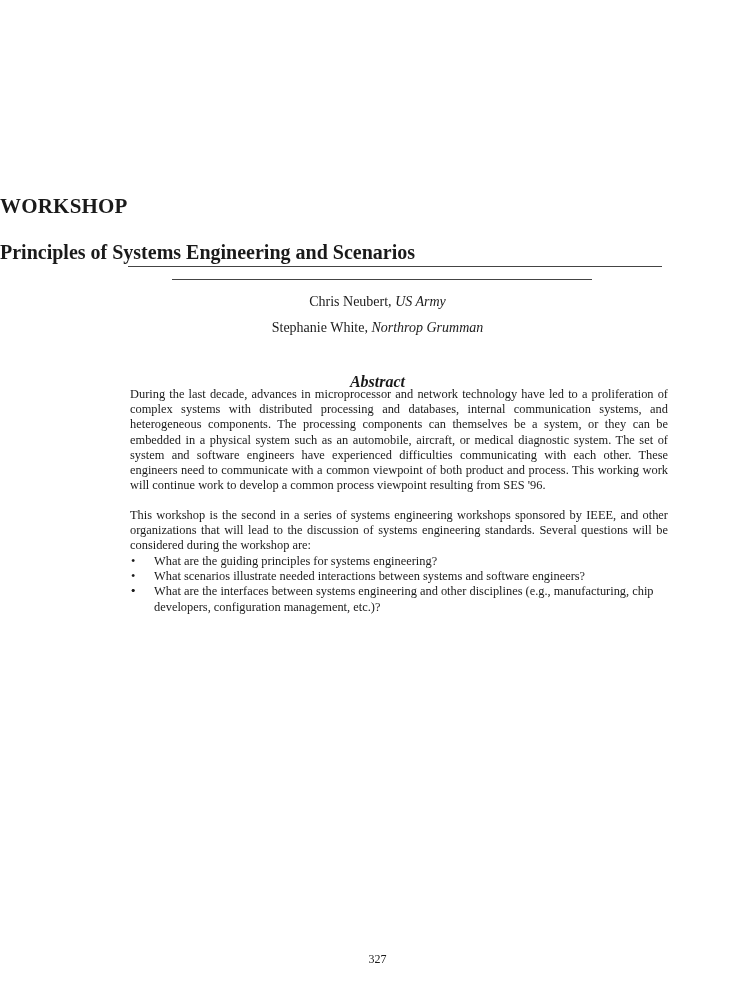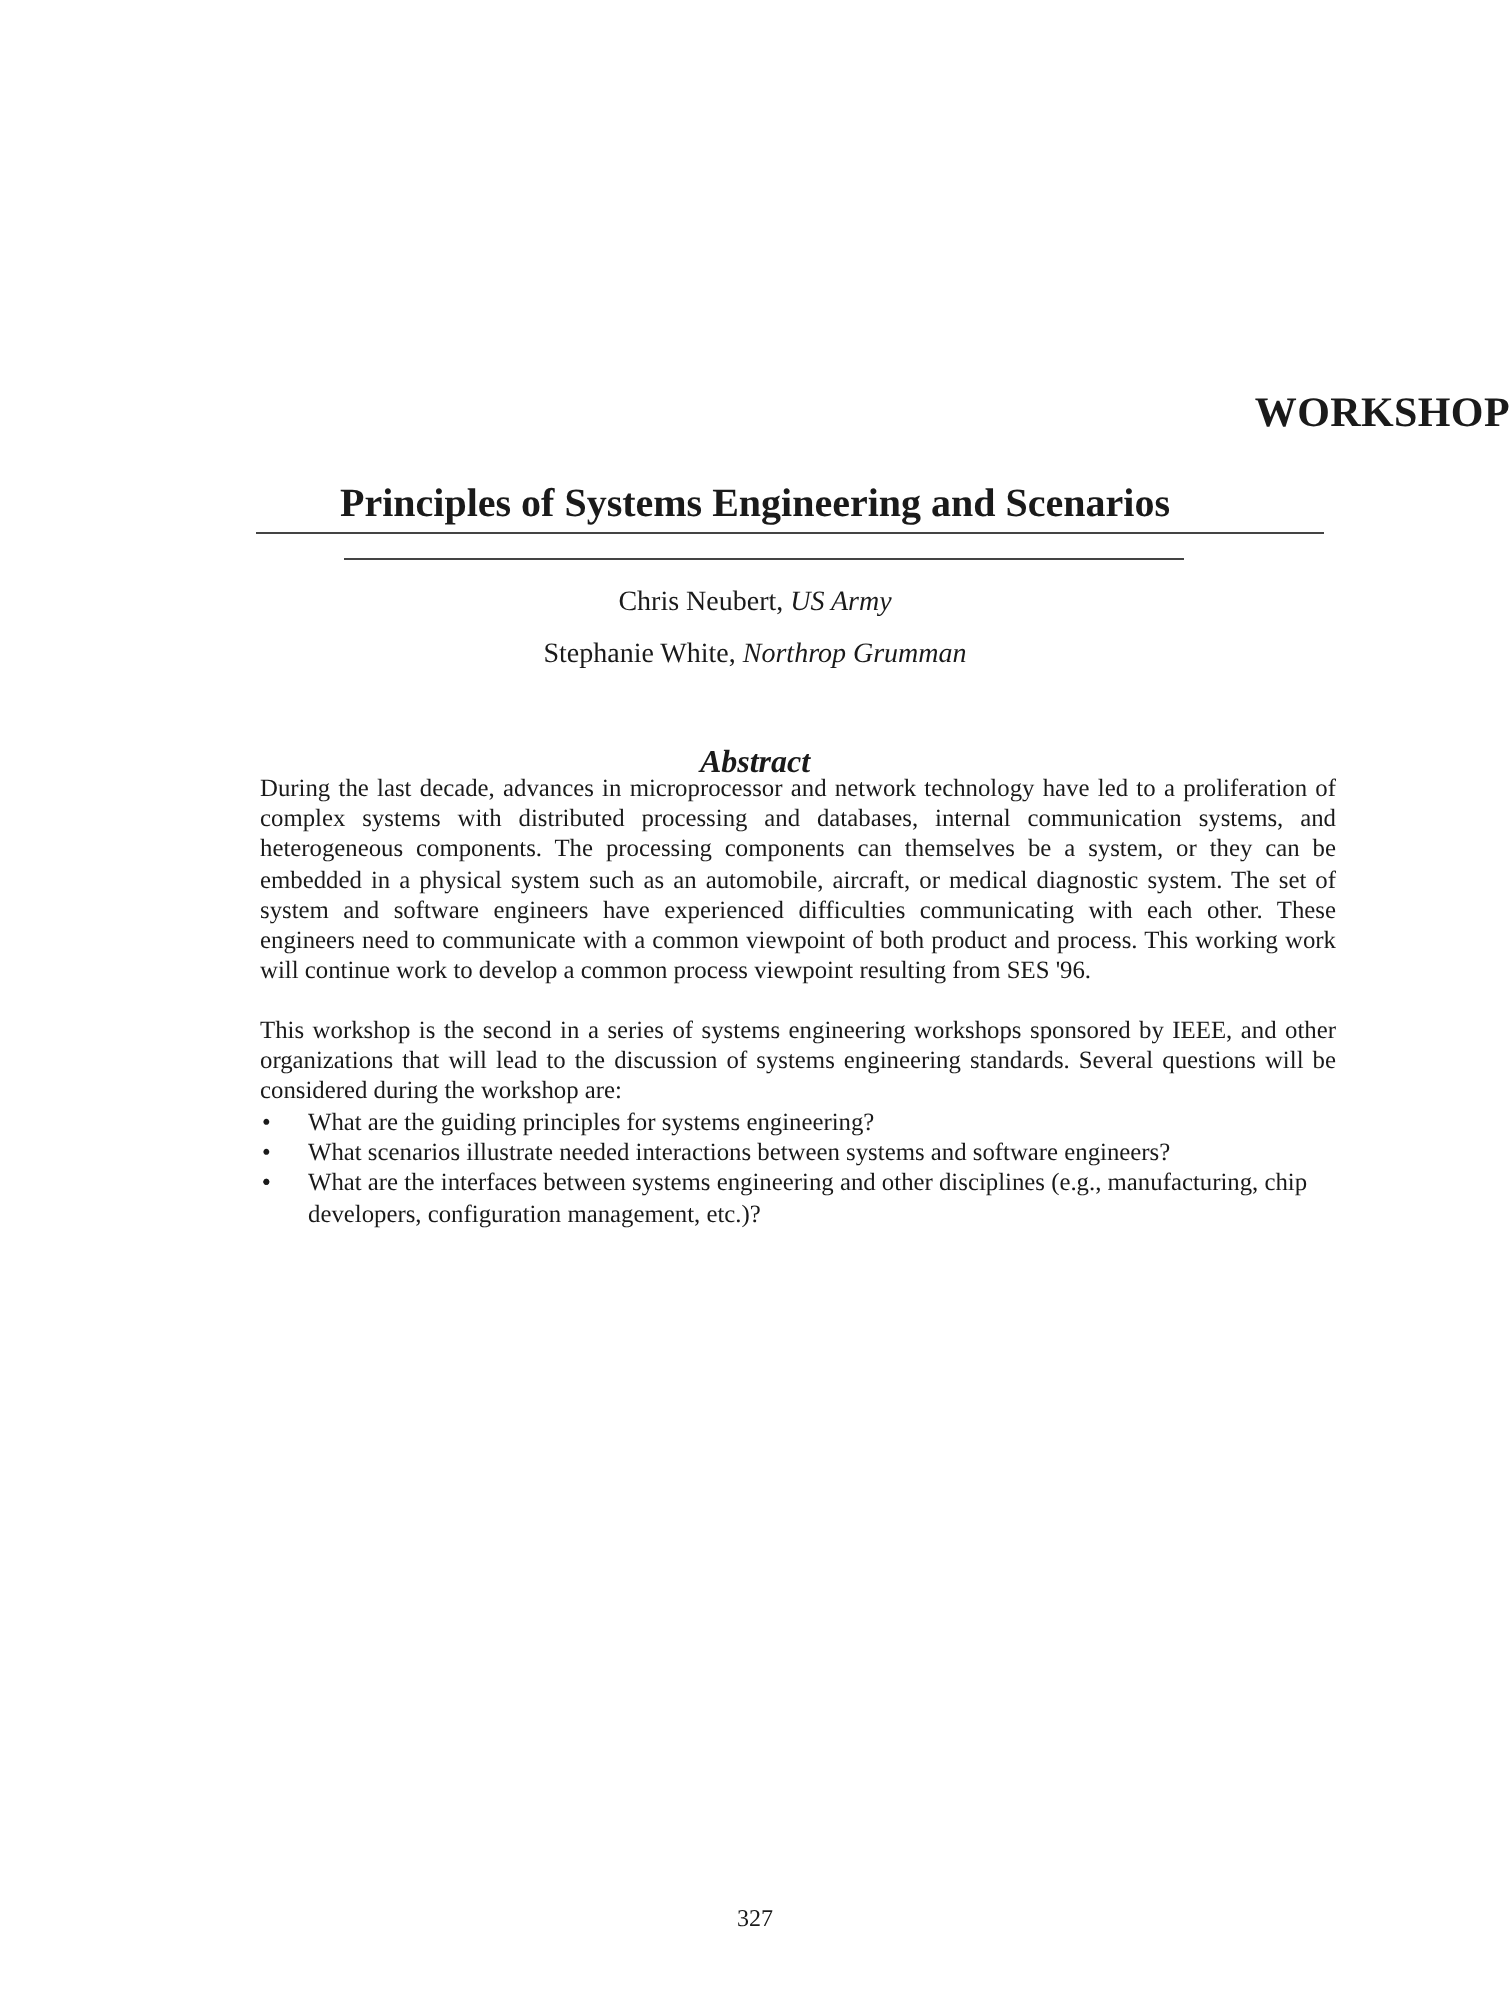--- a/index.html
+++ b/index.html
@@ -1,20 +1,20 @@
 <!DOCTYPE html>
 <html><head>
 <meta charset="utf-8">
 <style>
   html, body { margin:0; padding:0; background:#ffffff; }
   body { width:755px; height:1000px; position:relative; overflow:hidden;
          font-family:"Liberation Serif","DejaVu Serif",serif; color:#1a1a1a; }
   .abs { position:absolute; }
-  .title1 { top:194px; left:0; width:755px; text-align:right; font-weight:bold; font-size:21px; letter-spacing:0.2px; }
-  .title2 { top:241px; left:0; width:755px; text-align:center; font-weight:bold; font-size:20px; }
+  .title1 { top:194px; left:0; width:755px; text-align:left; font-weight:bold; font-size:21px; letter-spacing:0.2px; }
+  .title2 { top:241px; left:0; width:755px; text-align:left; font-weight:bold; font-size:20px; }
   .rule1 { top:266px; left:128px; width:534px; height:1px; background:#444; }
   .rule2 { top:279px; left:172px; width:420px; height:1px; background:#444; }
   .author { left:0; width:755px; text-align:center; font-size:14px; }
   .author i { font-style:italic; }
   .abs-head { top:373px; left:0; width:755px; text-align:center; font-size:16px; font-weight:bold; font-style:italic; }
   .para { left:130px; width:538px; font-size:12.4px; line-height:15.2px; text-align:justify; }
   ul.bullets { list-style:none; margin:0; padding:0; }
   ul.bullets li { position:relative; padding-left:24px; font-size:12.4px; line-height:15.2px; }
   ul.bullets li .dot { position:absolute; left:1px; top:0; }
   .pagenum { top:952px; left:0; width:755px; text-align:center; font-size:12px; }

